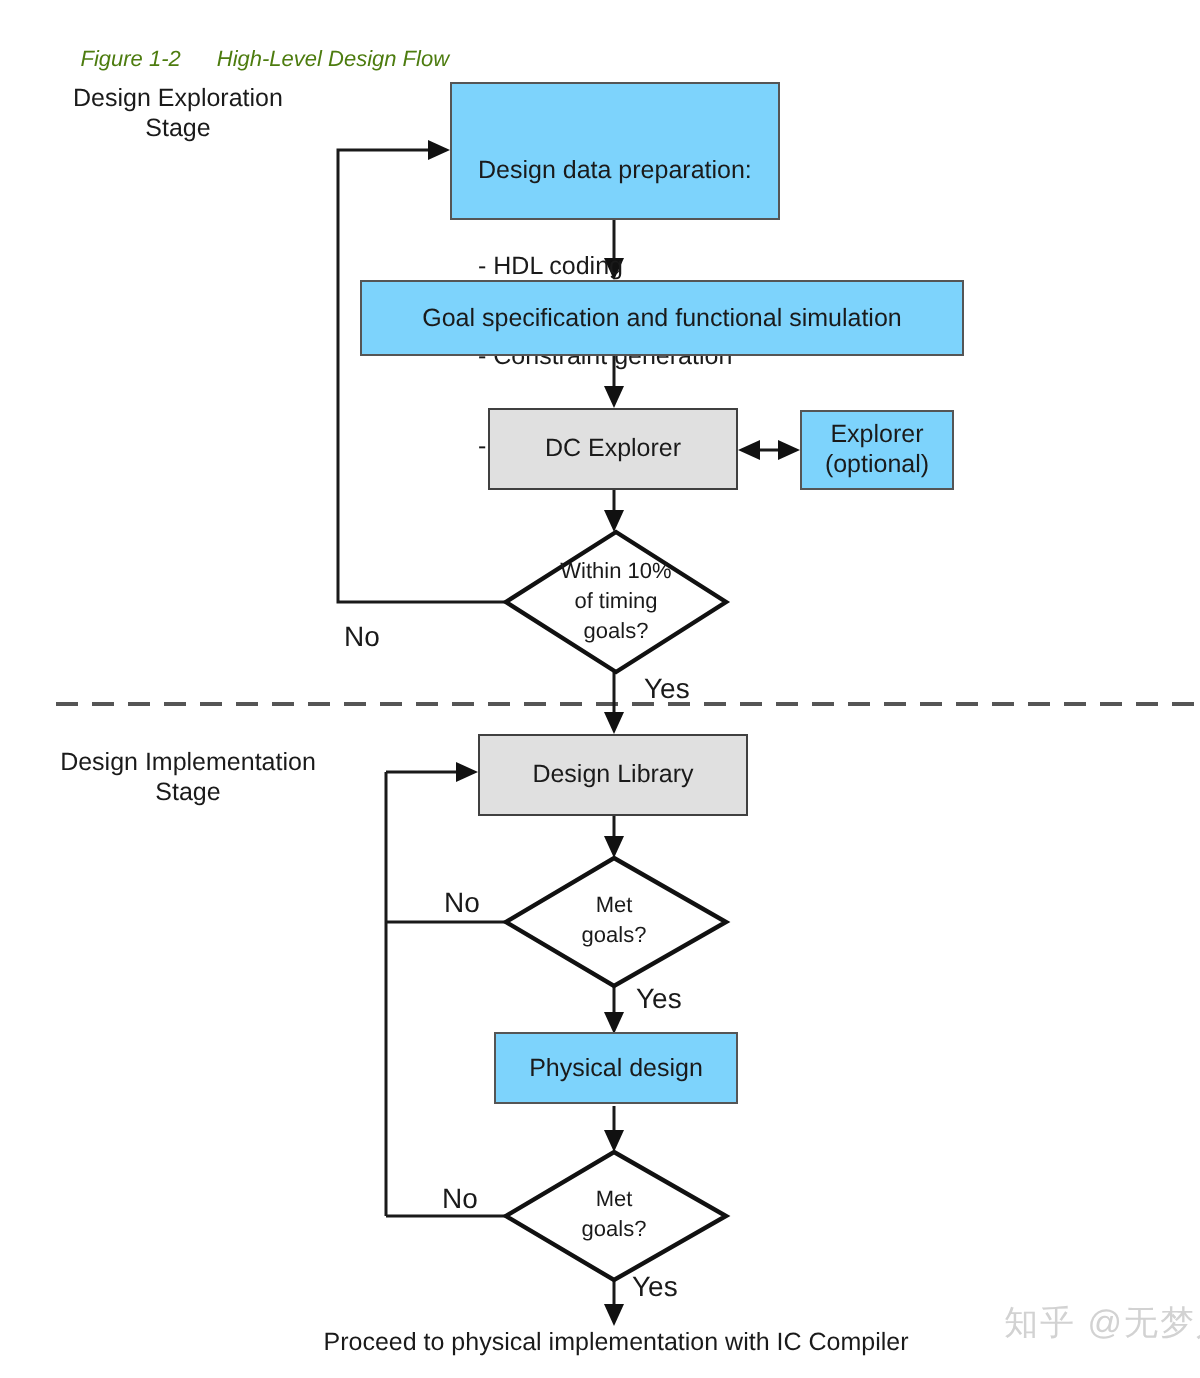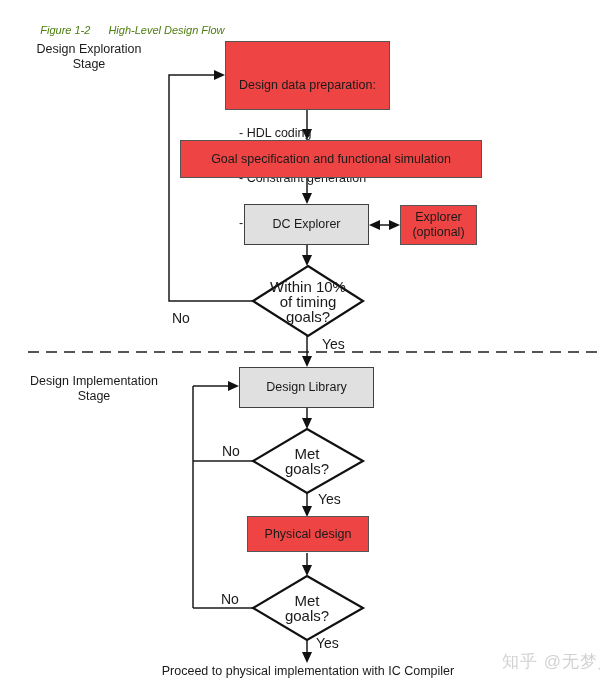--- a/index.html
+++ b/index.html
@@ -19,34 +19,34 @@
     font-size: 11px; font-style: italic; color: #4d7c0f;
     white-space: pre;
   }
   .fig-title .t2 { margin-left: 18px; }
   .stage-label {
     font-size: 12.5px; line-height: 15px;
     text-align: center; white-space: pre;
   }
   .node {
     box-sizing: border-box;
-    background: #ef4444;
+    background: #7dd3fc;
     border: 1.5px solid #555555;
     display: flex; align-items: center; justify-content: center;
     font-size: 12.5px; line-height: 15px;
     text-align: center; white-space: pre;
   }
   .node.shaded { background: #e0e0e0; border-color: #404040; }
   .node.list-box {
     display: block; text-align: left;
     padding: 6px 0 0 13px; white-space: pre;
   }
   .node.list-box .box-title { margin-bottom: 3px; }
   .diamond-label {
-    font-size: 15px; line-height: 15px;
+    font-size: 11px; line-height: 15px;
     text-align: center; white-space: pre; z-index: 2;
   }
   .edge-label { font-size: 14px; white-space: pre; }
   .proceed-label {
     font-size: 12.5px; text-align: center; white-space: pre;
     width: 320px;
   }
   .watermark {
     font-size: 17px; color: #d2d2d2; letter-spacing: 1px; white-space: pre; margin-left: 36px;
   }

